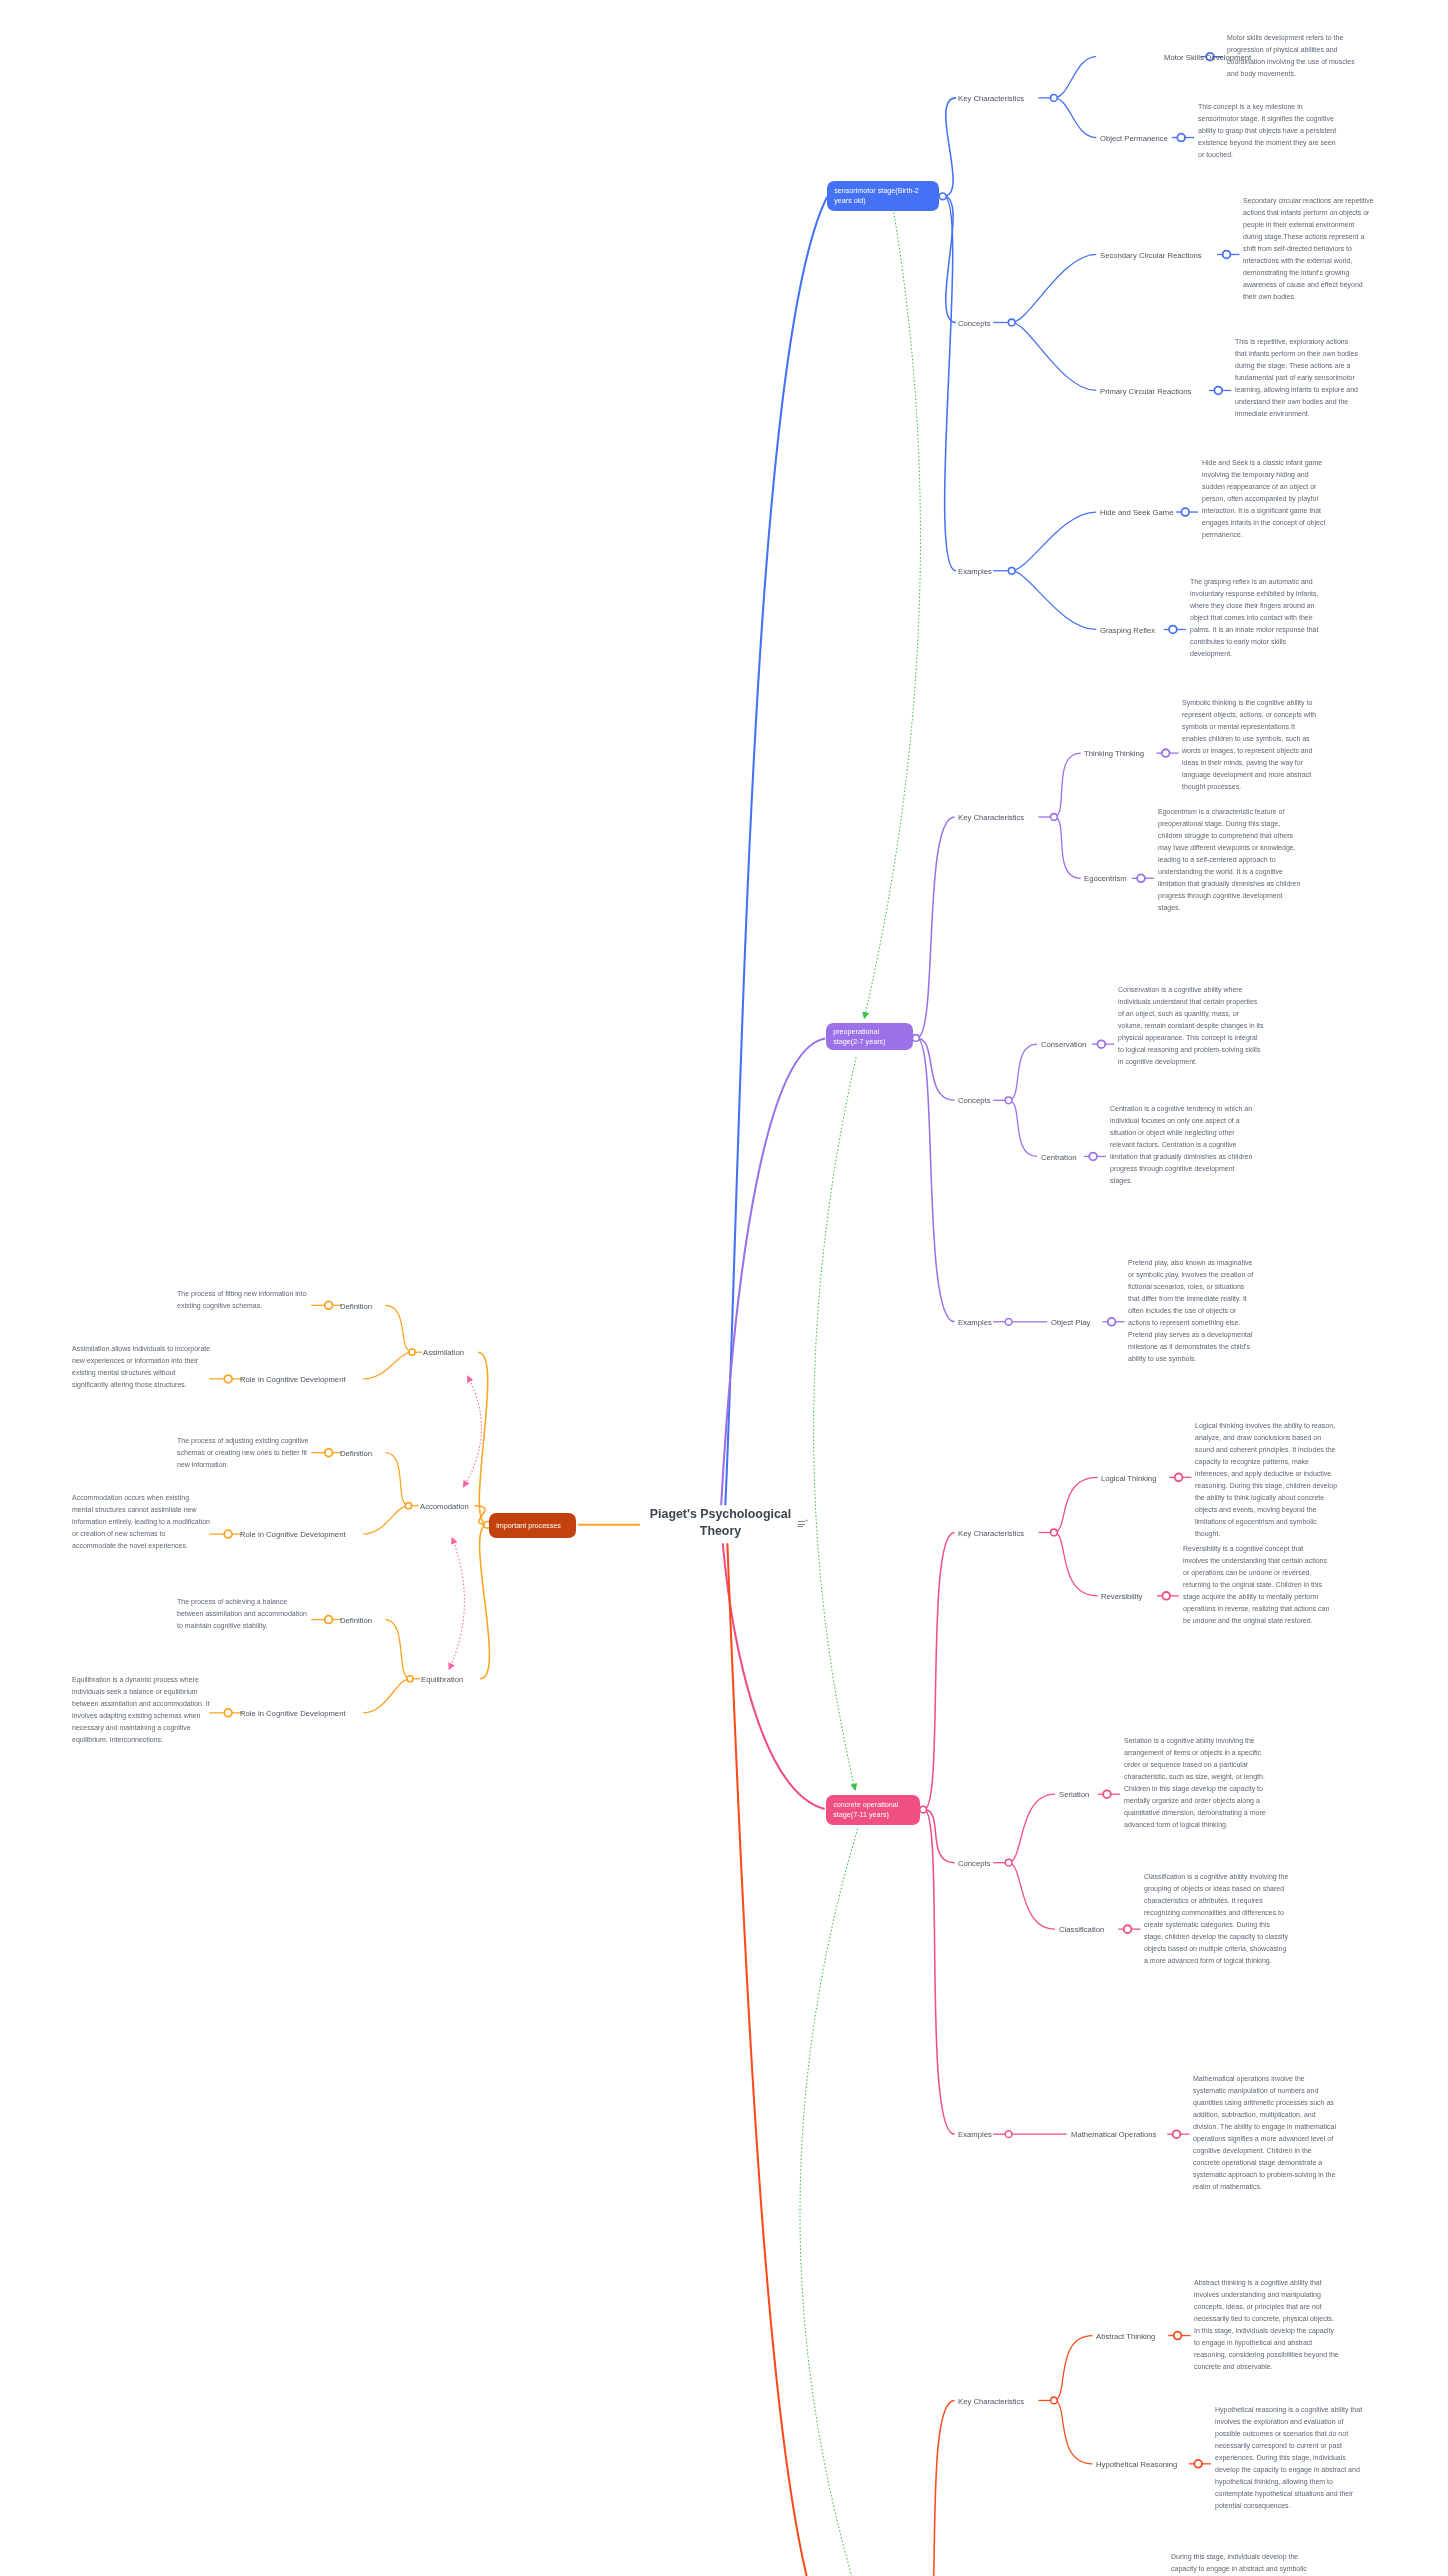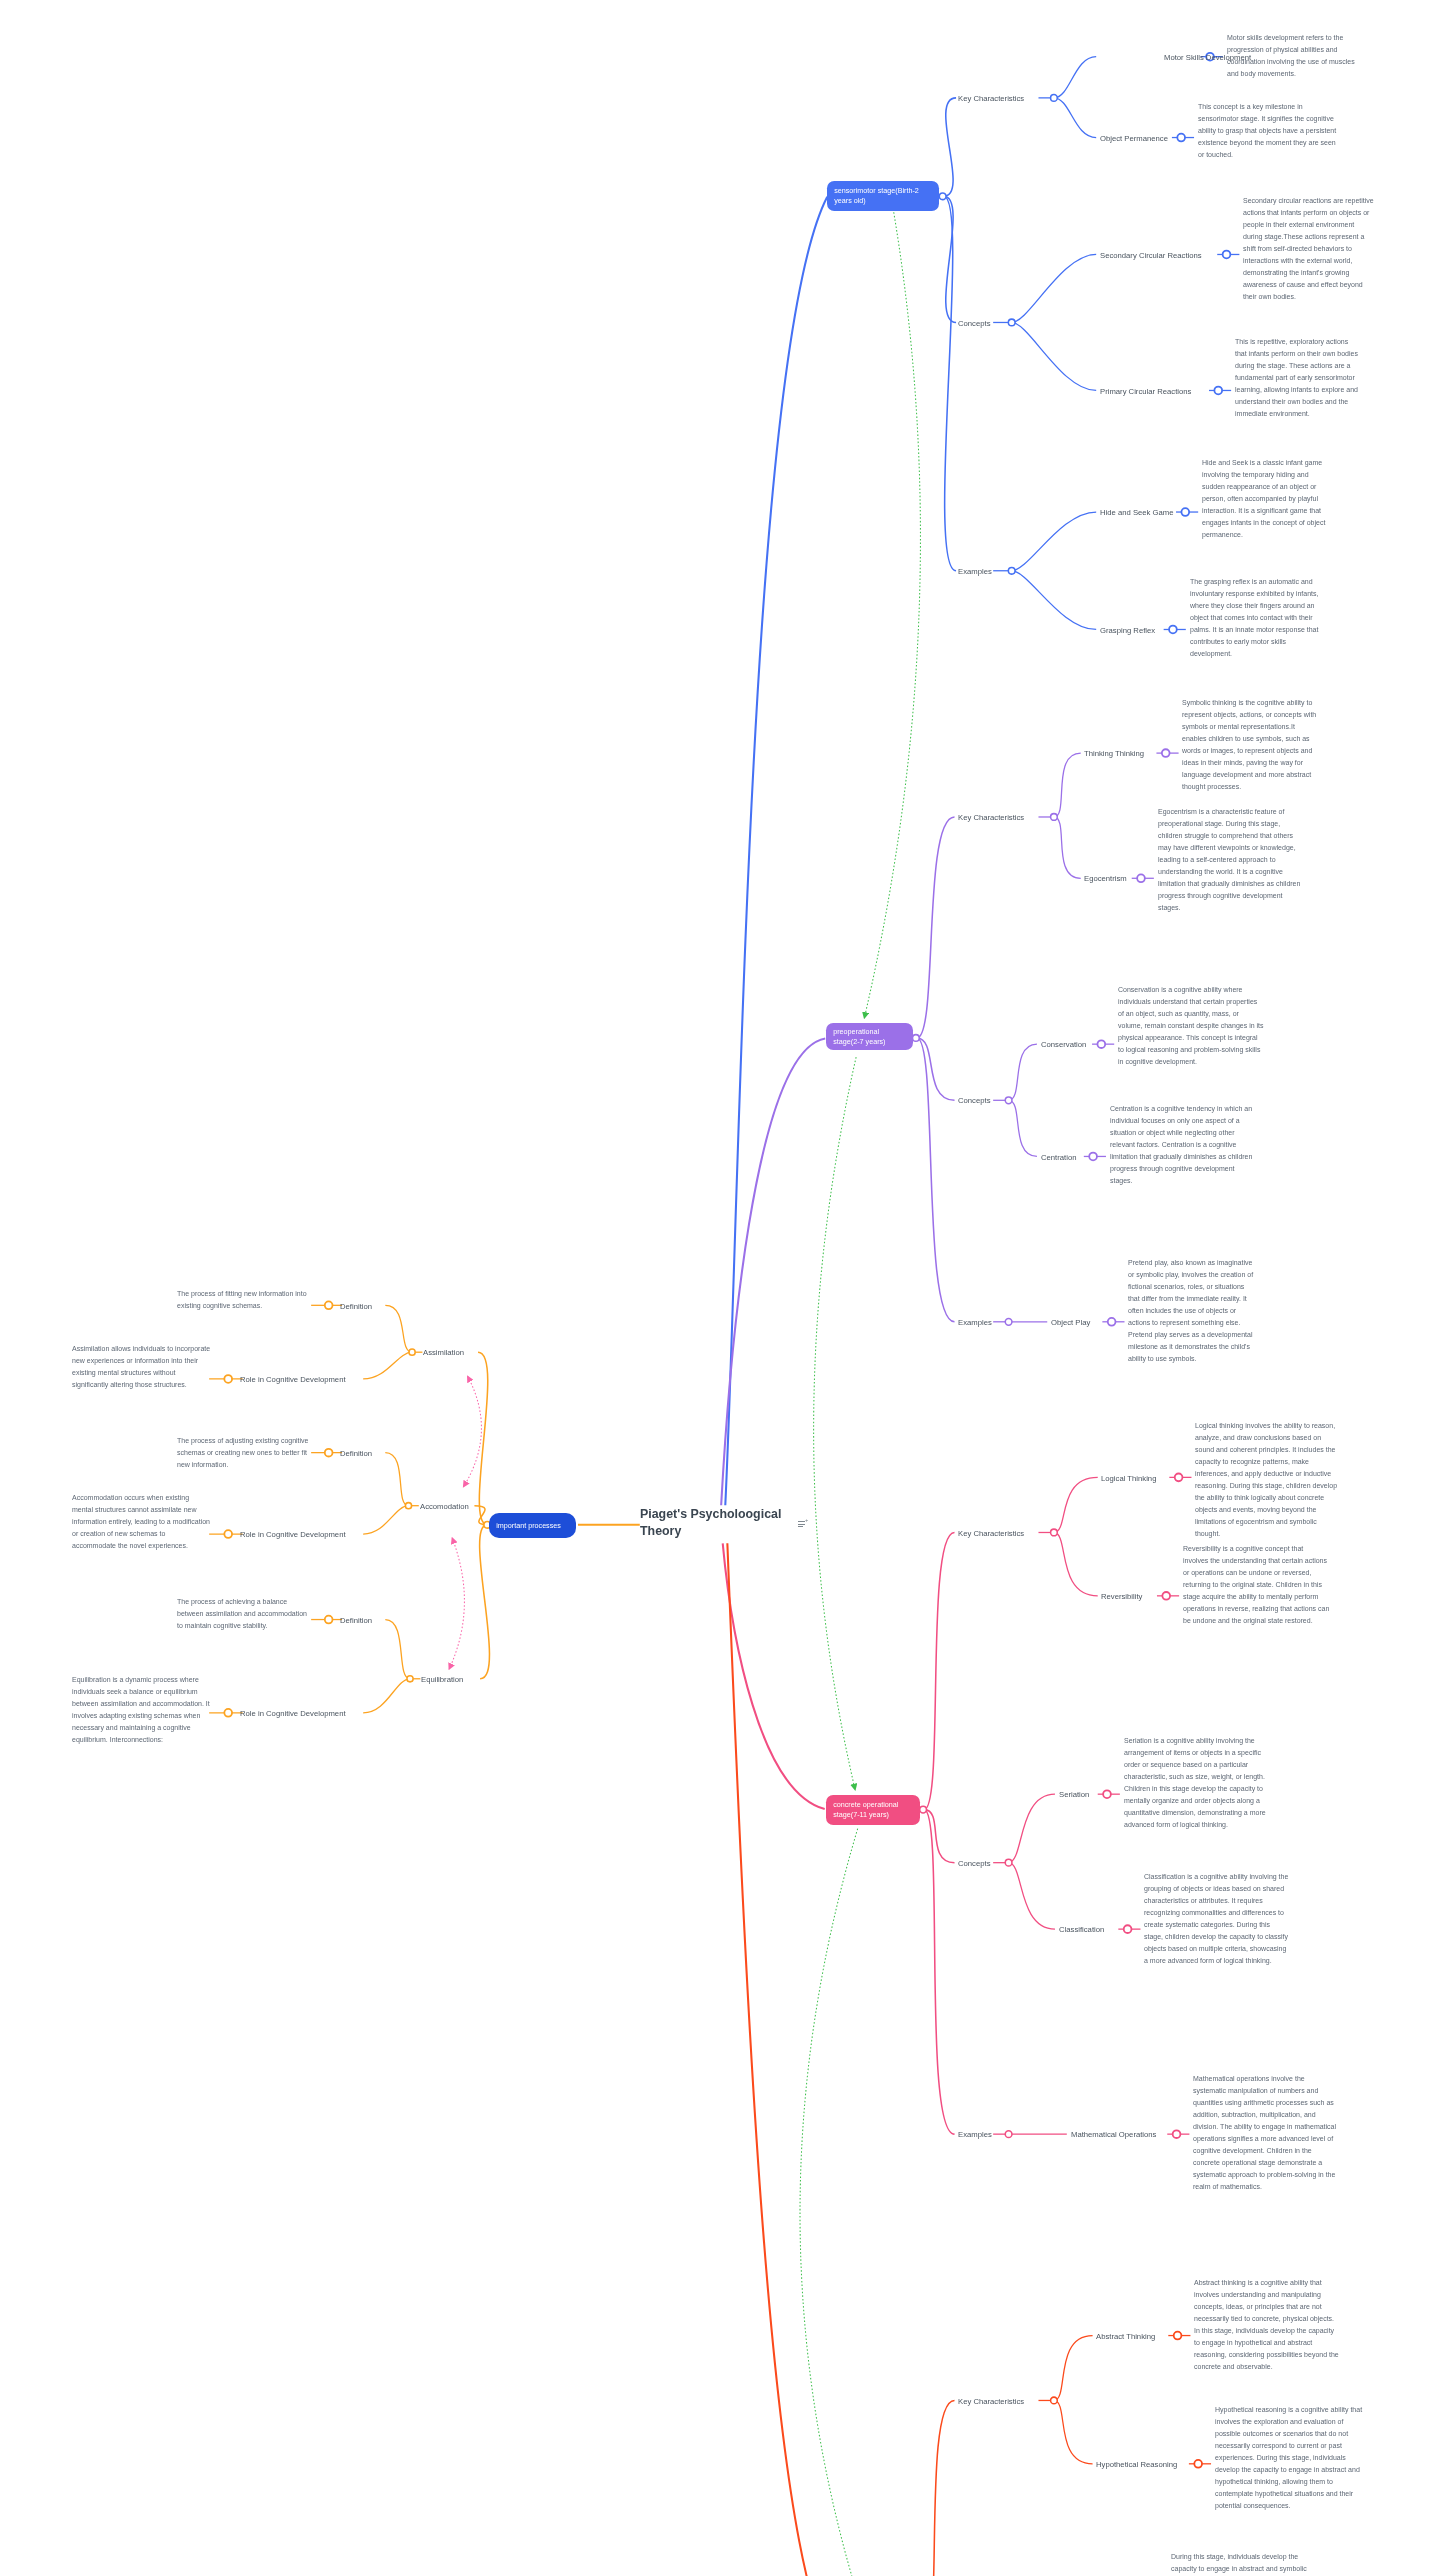--- a/index.html
+++ b/index.html
@@ -6,24 +6,24 @@
   body{position:relative;width:1448px;height:3049px;overflow:hidden;
        font-family:"Liberation Sans","DejaVu Sans",sans-serif;}
   #wires{position:absolute;left:0;top:0;z-index:0;}
   .lbl{position:absolute;z-index:2;white-space:nowrap;font-size:7.7px;color:#4A545F;
        transform:translateY(-50%);}
   .desc{position:absolute;z-index:2;font-size:7px;line-height:12px;color:#5D6774;}
   .node{position:absolute;z-index:3;color:#fff;border-radius:7.2px;display:flex;align-items:center;
         padding:0 7.2px;box-sizing:border-box;font-size:7.2px;line-height:9.8px;}
   .node-sensorimotor{background:#4571F4;}
   .node-preoperational{background:#9B70E8;}
-  .node-processes{background:#1d4ed8;border-radius:10px;}
+  .node-processes{background:#c2410c;}
   .node-concrete{background:#F14E82;}
   .root-title{position:absolute;z-index:3;font-weight:bold;font-size:12.4px;line-height:17px;
-       color:#3A4550;text-align:left;}
+       color:#3A4550;text-align:center;}
   .notes-icon{position:absolute;z-index:3;width:10.3px;height:10.3px;}
   .notes-icon .bar{position:absolute;left:0;height:1px;width:6.7px;background:#7F8890;}
   .notes-icon .plus{position:absolute;right:0;top:-1px;font-size:5.7px;color:#7F8890;line-height:5.2px;}
 </style>
 </head>
 <body>
 
 <svg id="wires" width="1448" height="3049" viewBox="0 0 2811 5919">
   <defs>
     <marker id="arrG" viewBox="0 0 10 10" refX="8" refY="5" markerWidth="7" markerHeight="7" orient="auto-start-reverse">

